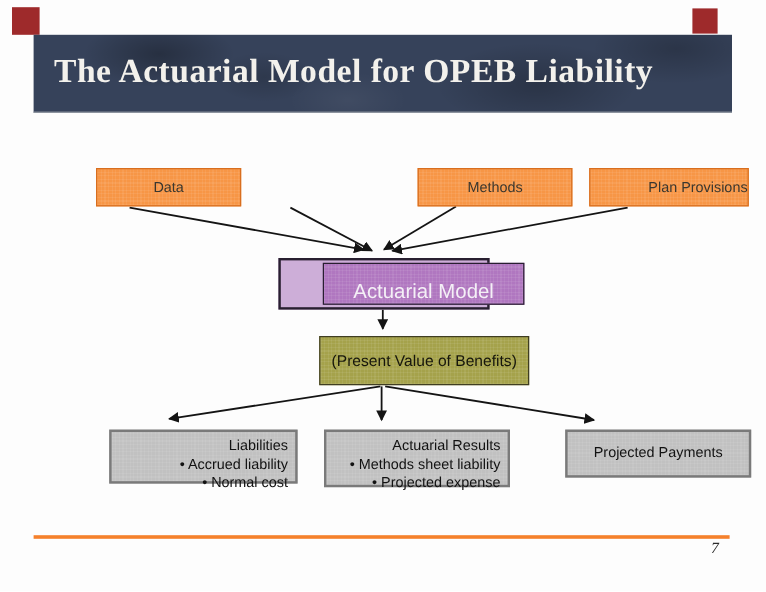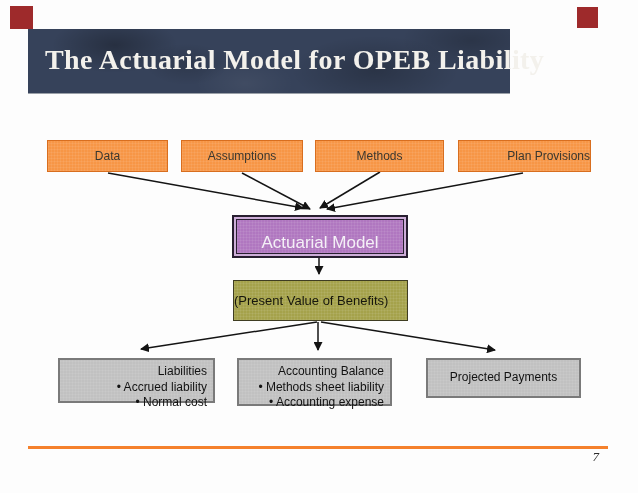--- a/index.html
+++ b/index.html
@@ -6,21 +6,21 @@
   .slide{
     position:relative;width:638px;height:493px;background:#fdfdfd;overflow:hidden;
     font-family:"Liberation Sans",sans-serif;
   }
   
   .corner-sq{position:absolute;background:#9e2a2b;}
   .corner-sq.tl{left:10px;top:6px;width:23px;height:23px;}
   .corner-sq.tr{left:577px;top:7px;width:21px;height:21px;}
   
   .title-band{
-    position:absolute;left:28px;top:29px;width:482px;height:64px;
+    position:absolute;left:28px;top:29px;width:582px;height:64px;
     background:
       radial-gradient(ellipse 90px 40px at 18% 25%, rgba(0,0,0,0.28), transparent 70%),
       radial-gradient(ellipse 120px 50px at 72% 65%, rgba(0,0,0,0.22), transparent 70%),
       radial-gradient(ellipse 70px 34px at 45% 85%, rgba(255,255,255,0.05), transparent 70%),
       radial-gradient(ellipse 100px 42px at 92% 18%, rgba(0,0,0,0.20), transparent 70%),
       radial-gradient(ellipse 60px 30px at 33% 55%, rgba(0,0,0,0.15), transparent 70%),
       #36425a;
     display:flex;align-items:center;
     border-bottom:1px solid #9aa0a8;
   }
@@ -29,20 +29,21 @@
     font-family:"Liberation Serif",serif;font-weight:bold;
     font-size:28px;letter-spacing:0.4px;color:#f3f1ec;white-space:nowrap;
   }
   
   svg.arrows{position:absolute;left:0;top:0;width:638px;height:493px;}
   
   .tex{
     background-image:
       repeating-linear-gradient(0deg, rgba(255,255,255,0.07) 0 1px, transparent 1px 3px),
       repeating-linear-gradient(90deg, rgba(255,255,255,0.07) 0 1px, transparent 1px 3px);
+    margin-left: 33px;
   }
   
   .input-box{
     position:absolute;top:140px;height:32px;
     background-color:#f79646;border:1px solid #d86e1f;
     display:flex;align-items:center;justify-content:center;
     font-size:12px;color:#3a372f;box-sizing:border-box;
   }
   .ib1{left:47px;width:121px;}
   .ib2{left:181px;width:122px;}
@@ -56,33 +57,33 @@
   .model-inner{
     width:100%;height:100%;box-sizing:border-box;
     background-color:#b077c0;border:1px solid #281f30;
     display:flex;align-items:flex-end;justify-content:center;
     font-size:17px;color:#f4f0f6;
   }
   
   .pv-box{
     position:absolute;left:233px;top:280px;width:175px;height:41px;
     background-color:#a5a24b;border:1px solid #3f3d22;box-sizing:border-box;
-    display:flex;align-items:center;
+    display:flex;align-items:center;justify-content:center;
     font-size:13px;color:#16160c;
   }
   
   .out-box{
     position:absolute;top:358px;background-color:#c1c1c1;border:2px solid #7a7a7a;
     box-sizing:border-box;font-size:12px;color:#121212;line-height:1.3;
     padding:4px 6px 4px 9px;
     text-align:right;
   }
   .ob1{left:58px;width:157px;height:45px;}
   .ob2{left:237px;width:155px;height:48px;}
-  .ob3{left:426px;width:155px;height:40px;display:flex;align-items:center;justify-content:center;padding:0;}
+  .ob3{left:438px;width:155px;height:40px;display:flex;align-items:center;justify-content:center;padding:0;}
   
   .footer-line{position:absolute;left:28px;top:446px;width:580px;height:3px;background:#f5812c;}
   .page-number{
     position:absolute;top:449px;right:39px;
     font-family:"Liberation Serif",serif;font-style:italic;font-size:13px;color:#2b2b2b;
   }
 </style>
 </head>
 <body>
 
@@ -109,23 +110,20 @@
       <path d="M319,258 L319,274" marker-end="url(#ah)"></path>
       <path d="M317,322 L141,349" marker-end="url(#ah)"></path>
       <path d="M318,322 L318,350" marker-end="url(#ah)"></path>
       <path d="M321,322 L495,350" marker-end="url(#ah)"></path>
     </g>
   </svg>
 
   <div class="input-box ib1 tex">
     <span>Data</span>
   </div>
-  <div class="input-box ib2 tex">
-    <span>Assumptions</span>
-  </div>
   <div class="input-box ib3 tex">
     <span>Methods</span>
   </div>
   <div class="input-box ib4 tex">
     <span>Plan Provisions</span>
   </div>
 
   <div class="model-outer">
     <div class="model-inner tex">
       <span>Actuarial Model</span>
@@ -136,23 +134,23 @@
     <span>(Present Value of Benefits)</span>
   </div>
 
   <div class="out-box ob1 tex">
     <div>Liabilities</div>
     <div>• Accrued liability</div>
     <div>• Normal cost</div>
   </div>
 
   <div class="out-box ob2 tex">
-    <div>Accounting Balance</div>
+    <div>Actuarial Results</div>
     <div>• Methods sheet liability</div>
-    <div>• Accounting expense</div>
+    <div>• Projected expense</div>
   </div>
 
   <div class="out-box ob3 tex">
     <span>Projected Payments</span>
   </div>
 
   <div class="footer-line"></div>
   <div class="page-number">7</div>
 
 </div>

